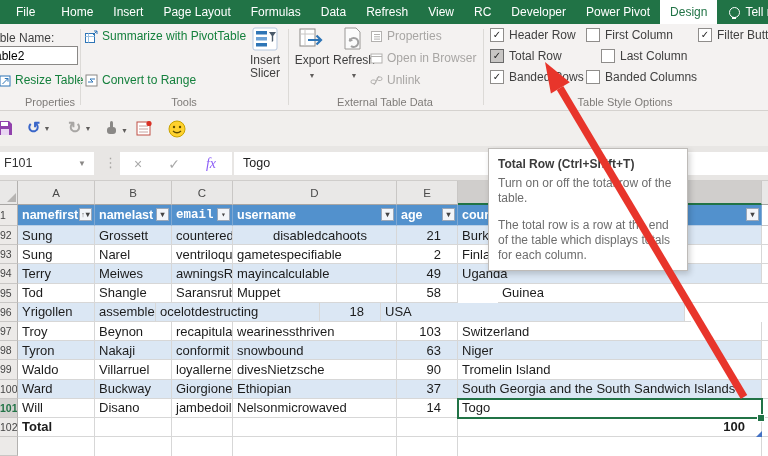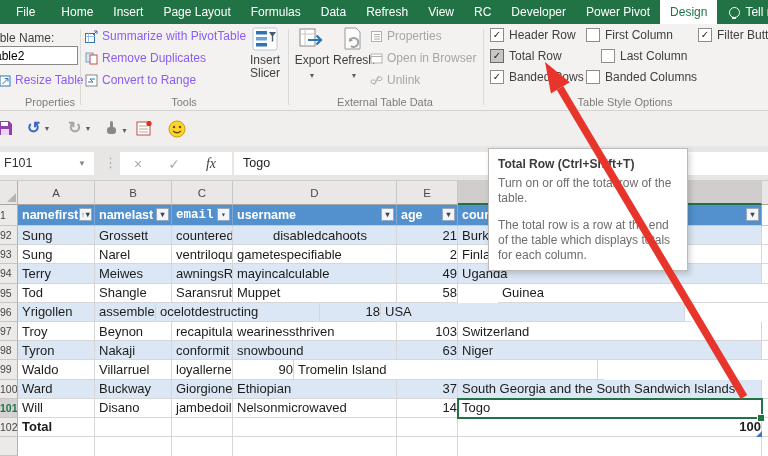--- a/index.html
+++ b/index.html
@@ -10,21 +10,21 @@
   .tab{color:#fff;font-size:12px;line-height:24px;padding:0 10px;white-space:nowrap;cursor:default}
   .tab.file{padding:0 16px}
   .tab.active{background:#fff;color:#217346}
   .tellme{display:flex;align-items:center;color:#fff;font-size:12px;gap:5px;padding-left:12px;white-space:nowrap}
   .bulb{width:9px;height:9px;border:1.3px solid #fff;border-radius:50%;position:relative;display:inline-block}
   .bulb:after{content:"";position:absolute;left:2px;top:9px;width:4px;height:2px;background:#fff}
   
   .ribbon{position:absolute;top:24px;left:0;right:0;height:86px;background:#f4f2f1;border-bottom:1px solid #d5d2cf}
   .vsep{position:absolute;top:5px;bottom:5px;width:1px;background:#dcdad7}
   .grouplabel{position:absolute;bottom:2px;font-size:11px;color:#7e7b78;transform:translateX(-50%);white-space:nowrap}
-  .ritem{position:absolute;display:flex;align-items:center;gap:4px;font-size:12px;color:#8b5cf6;white-space:nowrap;cursor:default}
+  .ritem{position:absolute;display:flex;align-items:center;gap:4px;font-size:12px;color:#15803d;white-space:nowrap;cursor:default}
   .ritem.disabled{color:#a8a6a4}
   .ric{display:inline-flex;flex:none}
   .tnlabel{position:absolute;font-size:12px;color:#3f3f3f;white-space:nowrap}
   .tninput{position:absolute;height:19px;border:1px solid #8a8886;background:#fff;font-size:12px;
            font-family:"Liberation Sans",sans-serif;padding:0 0 0 4px;box-sizing:border-box}
   .bigbtn{position:absolute;top:3px;width:44px;text-align:center;font-size:12px;color:#3f3f3f;line-height:13px}
   .bigbtn .caret{display:block;font-size:7px;color:#605e5c;margin-top:2px}
   .cbitem{position:absolute;display:flex;align-items:center;gap:5px;font-size:12px;color:#3f3f3f;white-space:nowrap}
   .cbbox{width:12px;height:12px;border:1px solid #8f8d8b;background:#fff;font-size:10px;line-height:12px;
          text-align:center;color:#1e1e1e;flex:none;box-sizing:content-box}
@@ -34,21 +34,21 @@
   .qic{position:absolute;top:9px;display:flex;align-items:center}
   .qcaret{font-size:7px;color:#605e5c;margin-left:3px}
   .uglyph{font-size:16px;font-weight:bold;line-height:16px}
   
   .frow{position:absolute;top:146px;left:0;right:0;height:35px;background:#e8e6e4;border-bottom:1px solid #cfcdcb;box-sizing:border-box}
   .namebox{position:absolute;left:-6px;top:6px;width:100px;height:23px;background:#fff;font-size:12.5px;color:#333;
            line-height:23px;padding-left:10px;box-sizing:border-box}
   .nbcaret{position:absolute;right:8px;top:0;font-size:8px;color:#8a8886}
   .fdots{position:absolute;left:104px;top:9px;font-size:13px;color:#a6a4a2}
   .fbtns{position:absolute;left:120px;top:6px;width:112px;height:23px;background:#fff;display:flex;align-items:center}
-  .fx{font-family:"Liberation Serif",serif;font-style:italic;font-size:14px;color:#404040}
+  .fx{font-family:"Liberation Serif",serif;font-style:italic;font-size:14px;color:#8b5cf6}
   .fcancel,.fenter{font-size:14px;color:#a8a8a8}
   .ffield{position:absolute;left:234px;top:6px;right:0;height:23px;background:#fff;font-size:12.5px;color:#222;
           line-height:23px;padding-left:9px;box-sizing:border-box}
   
   .sheet{position:absolute;top:181px;left:0;width:768px;height:275px;background:#fff;overflow:hidden}
   .xrow{display:flex;width:768px}
   .lrow{height:24px}
   .hrow{height:21px}
   .drow{height:19.2px}
   .trow{height:19.2px}
@@ -64,21 +64,21 @@
           font-size:10.5px;color:#454545;direction:rtl;padding:0 3px 0 0;display:flex;align-items:center;justify-content:flex-end}
   .rowNum.activeRow{background:#d5d3d1;color:#217346;font-weight:bold}
   .th{position:relative;background:#5291cd;color:#fff;font-weight:bold;font-size:12.5px;
       display:flex;align-items:center;padding-left:4px;border-right:1px solid #7fa8d2;border-bottom:1px solid #b9cfe6}
   .fbtn{position:absolute;right:2px;top:3px;width:13px;height:13px;background:#f2f5f9;border:1px solid #9aa7b8;
         color:#444;font-size:8px;line-height:12px;text-align:center;box-sizing:border-box}
   .sortmark{font-size:7px;margin-right:1px}
   .td{background:#fff;border-right:1px solid #d7d7d7;border-bottom:1px solid #d7d7d7;
       font-size:13px;color:#1c1c1c;display:flex;align-items:center;padding-left:4px}
   .band .td{background:#dbe7f4}
-  .td.num{justify-content:flex-end;padding-right:0;padding-left:0}
+  .td.num{justify-content:flex-end;padding-right:16px;padding-left:0}
   .td.bold{font-weight:bold}
   .td.sliver,.th.sliver{background:#fff;border-right:none;border-bottom:1px solid #d7d7d7}
   .th.sliver{background:#fff;border-bottom:1px solid #c9c7c5}
   .erow .td{border-bottom:none}
   .selBox{position:absolute;left:457px;top:217px;width:306px;height:21px;border:2px solid #217346;box-sizing:border-box;z-index:3}
   .fillHandle{position:absolute;left:757px;top:233px;width:6px;height:6px;background:#217346;border:1px solid #fff;box-sizing:content-box;z-index:3}
   .totalFlag{position:absolute;left:756px;top:250px;width:0;height:0;border-left:6px solid transparent;border-bottom:6px solid #4472c4;z-index:3}
   
   .tip{position:absolute;left:488px;top:148px;width:200px;height:123px;background:#fff;border:1px solid #bebbb8;
        box-shadow:2px 3px 6px rgba(0,0,0,.18);padding:8px 9px;box-sizing:border-box;z-index:5}
@@ -129,29 +129,20 @@
     <span class="ric">
       <svg width="13" height="13">
           <rect x="0.5" y="3.5" width="9" height="9" fill="#fff" stroke="#2e75b6"></rect>
           <line x1="0.5" y1="6.5" x2="9.5" y2="6.5" stroke="#9cc3e5"></line>
           <line x1="3.5" y1="3.5" x2="3.5" y2="12.5" stroke="#9cc3e5"></line>
           <path d="M8 5 L12 1 M12 1 h-3 M12 1 v3" stroke="#2e75b6" fill="none"></path>
         </svg>
     </span>
     <span>Summarize with PivotTable</span>
   </div>
-  <div class="ritem" style="left:85px;top:27px">
-    <span class="ric">
-      <svg width="13" height="13">
-          <rect x="1" y="1" width="7" height="9" fill="#dce6f1" stroke="#7a9cc6"></rect>
-          <rect x="5" y="3" width="7" height="9" fill="#fff" stroke="#c0504d"></rect>
-        </svg>
-    </span>
-    <span>Remove Duplicates</span>
-  </div>
   <div class="ritem" style="left:85px;top:49px">
     <span class="ric">
       <svg width="13" height="13">
           <rect x="1" y="1" width="11" height="11" fill="#fff" stroke="#8a8886"></rect>
           <path d="M3 8 h5 l-2 -2 M10 5 h-5 l2 2" stroke="#2e75b6" fill="none"></path>
         </svg>
     </span>
     <span>Convert to Range</span>
   </div>
   <div class="bigbtn" style="left:243px">
@@ -428,20 +419,21 @@
       <div class="c td" style="width: 164px;">snowbound</div>
       <div class="c td num" style="width: 61px;">63</div>
       <div class="c td" style="width: 304px;">Niger</div>
       <div class="c td sliver" style="width: 6px;"></div>
     </div>
     <div class="xrow drow">
       <div class="c rowNum">99</div>
       <div class="c td" style="width: 77px;">Waldo</div>
       <div class="c td" style="width: 77px;">Villarruel</div>
       <div class="c td" style="width: 61px;">loyallerne</div>
+      <div class="c td" style="width: 164px;">divesNietzsche</div>
       <div class="c td num" style="width: 61px;">90</div>
       <div class="c td" style="width: 304px;">Tromelin Island</div>
       <div class="c td sliver" style="width: 6px;"></div>
     </div>
     <div class="xrow drow band">
       <div class="c rowNum">100</div>
       <div class="c td" style="width: 77px;">Ward</div>
       <div class="c td" style="width: 77px;">Buckway</div>
       <div class="c td" style="width: 61px;">Giorgionel</div>
       <div class="c td" style="width: 164px;">Ethiopian</div>

